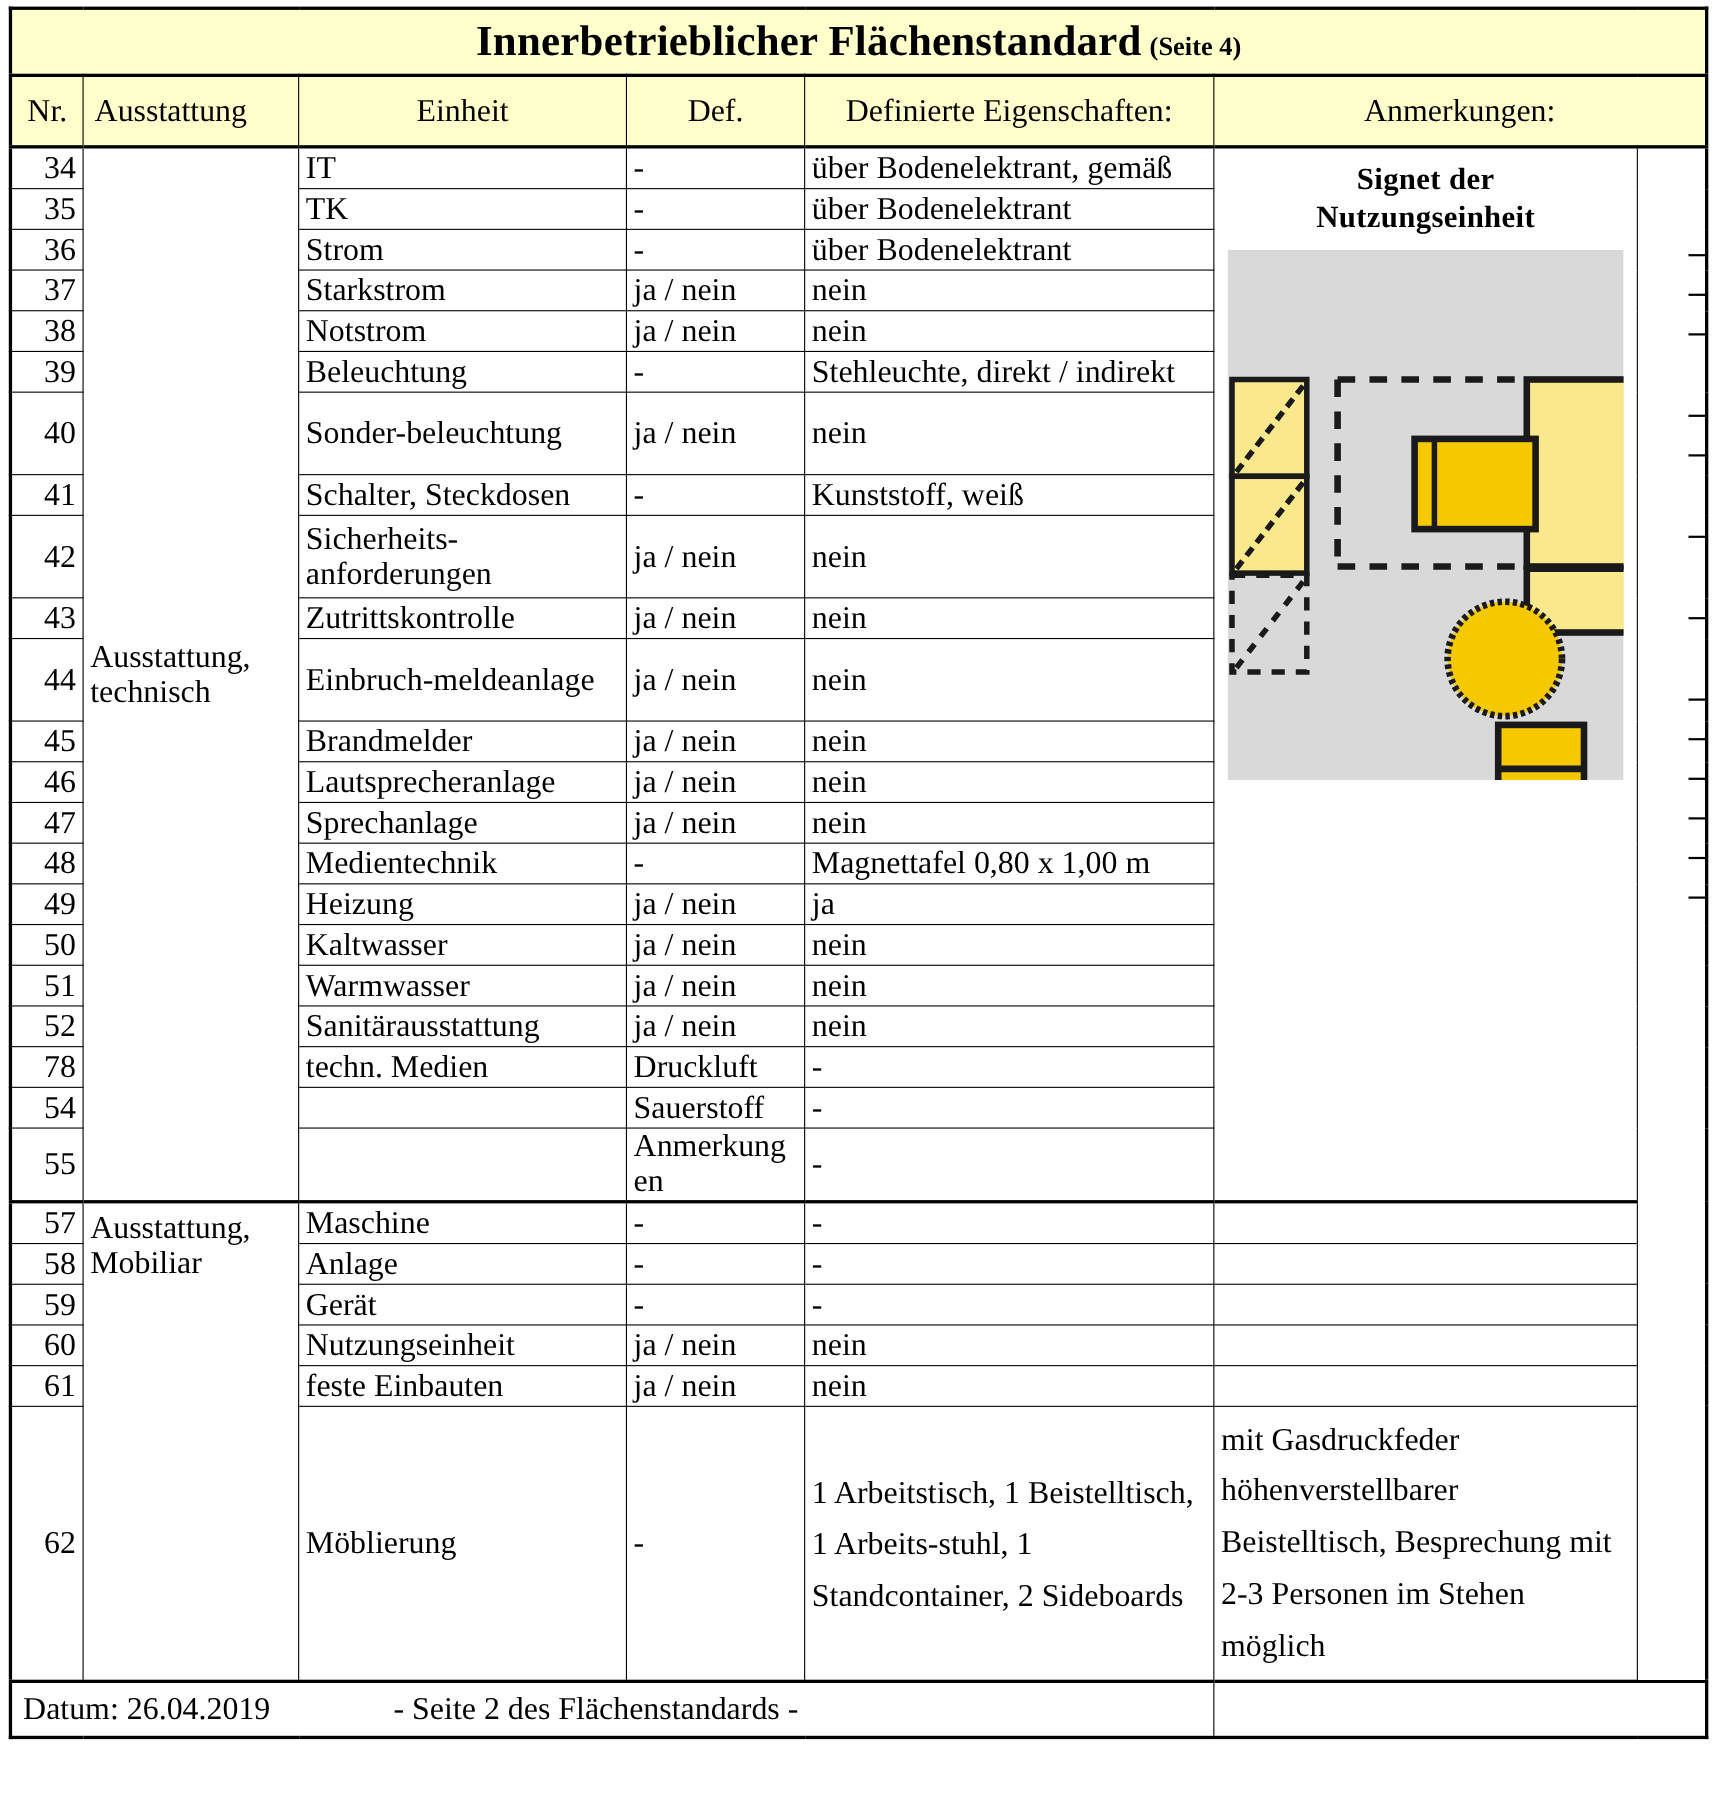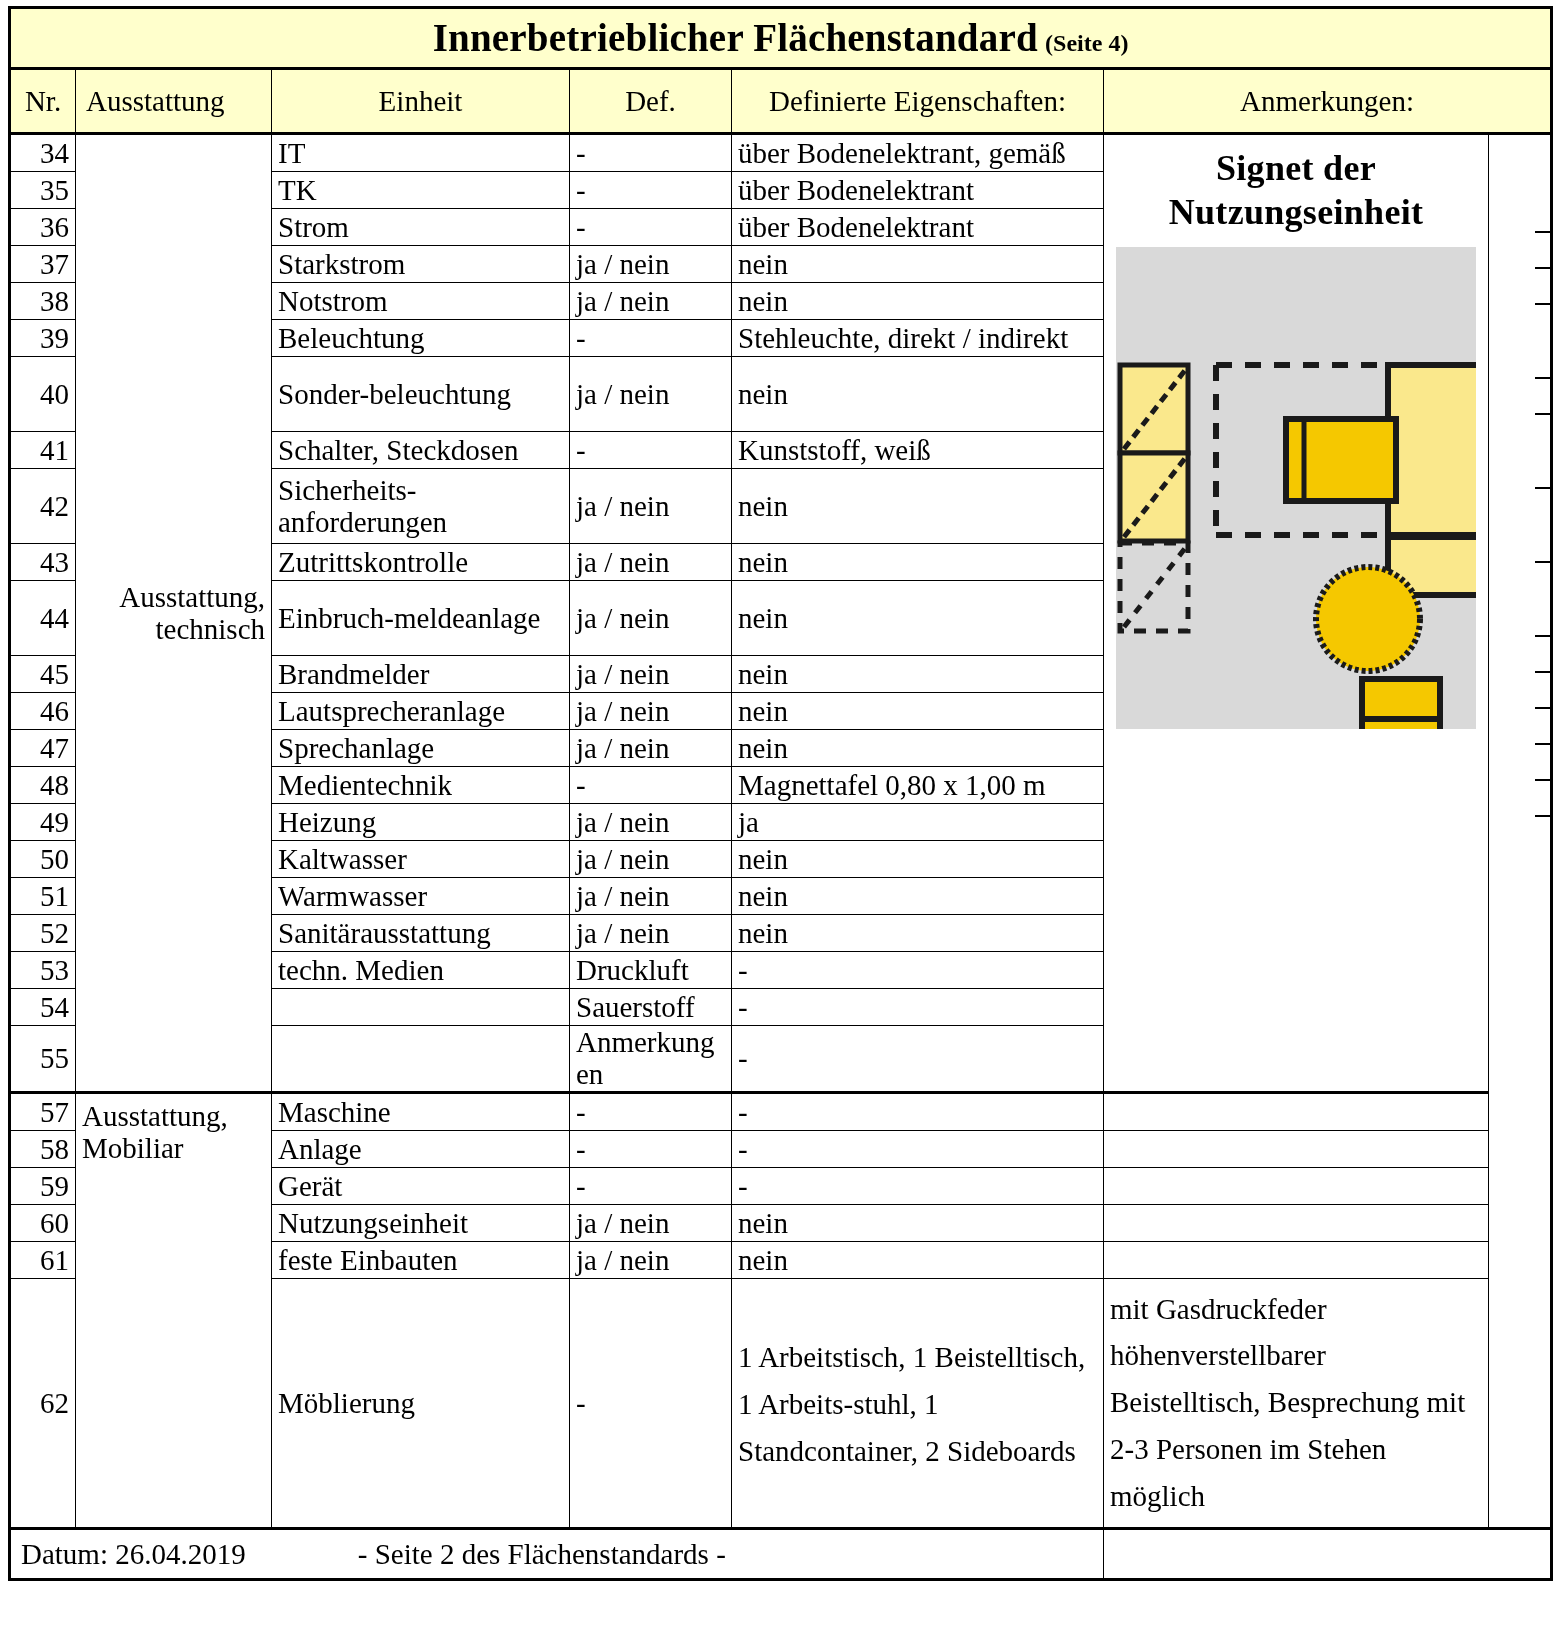--- a/index.html
+++ b/index.html
@@ -88,21 +88,21 @@
 
   
   .wrap { line-height: 1.55; }
 
   
   td.group {
     vertical-align: middle;
     line-height: 1.5;
     padding-left: 10px;
   }
-  td.group.g-tech { vertical-align: middle; text-align: right; }
+  td.group.g-tech { vertical-align: middle; }
   td.group.g-mob  { vertical-align: top; padding-top: 6px; }
 
   
   .r-furn td { height: 244px; vertical-align: middle; }
   .r-furn td.furn-eig { line-height: 1.62; padding-top: 4px; }
   .r-furn td.furn-anm { line-height: 1.62; vertical-align: middle; }
 
   
   .foot td {
     height: 48px;
@@ -126,21 +126,21 @@
     text-align: center;
     background: #ffffff;
   }
   .signet-wrap {
     position: relative;
     width: 100%;
     height: 100%;
   }
   .signet-title {
     font-weight: bold;
-    font-size: 36px;
+    font-size: 28px;
     line-height: 1.22;
     padding-top: 12px;
     letter-spacing: .3px;
   }
   .signet-fig {
     margin: 12px auto 0 auto;
     display: block;
   }
 
   
@@ -361,21 +361,21 @@
       <td>ja / nein</td>
       <td>nein</td>
     </tr>
     <tr class="r">
       <td class="cell-nr">52</td>
       <td>Sanitärausstattung</td>
       <td>ja / nein</td>
       <td>nein</td>
     </tr>
     <tr class="r">
-      <td class="cell-nr">53</td>
+      <td class="cell-nr">78</td>
       <td>techn. Medien</td>
       <td>Druckluft</td>
       <td>-</td>
     </tr>
     <tr class="r">
       <td class="cell-nr">54</td>
       <td></td>
       <td>Sauerstoff</td>
       <td>-</td>
     </tr>

